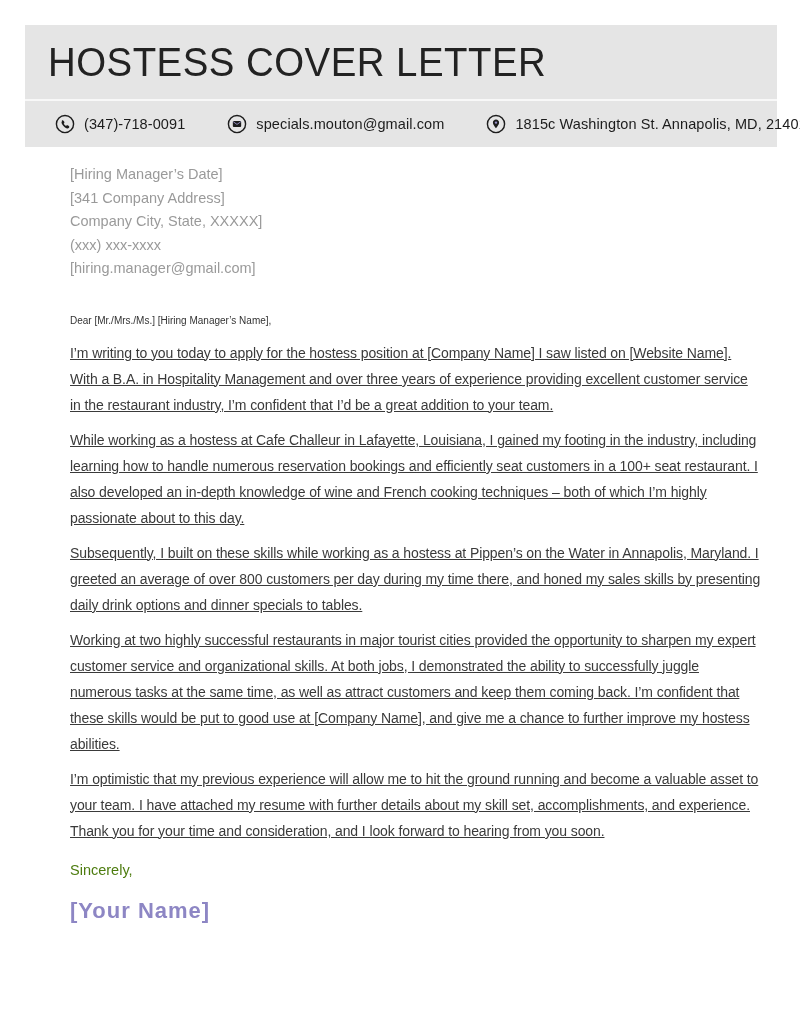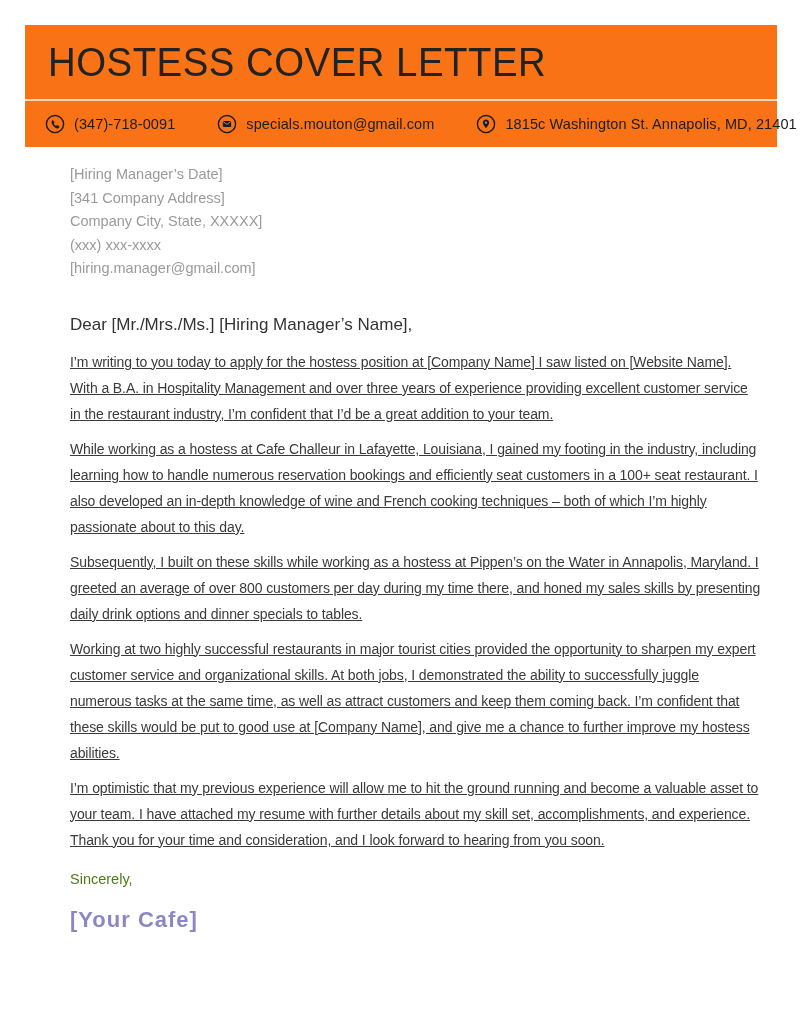--- a/index.html
+++ b/index.html
@@ -19,42 +19,42 @@
     width: 800px;
     height: 1035px;
     background: #ffffff;
   }
   
   .banner {
     position: absolute;
     left: 25px;
     top: 25px;
     width: 752px;
-    background: #f97316;
+    background: #e5e5e5;
   }
   .banner-title-row {
     height: 74px;
     display: flex;
     align-items: center;
     padding-left: 23px;
     border-bottom: 2px solid rgba(255,255,255,0.72);
   }
   .banner-title {
     font-size: 40px;
     font-weight: 500;
     letter-spacing: 0.5px;
     color: #222222;
     transform: scaleX(0.96);
     transform-origin: left center;
     white-space: nowrap;
   }
   .contact-row {
     height: 46px;
     display: flex;
-    padding-left: 20px;
+    padding-left: 30px;
     gap: 42px;
   }
   .contact-item {
     display: flex;
     align-items: center;
     gap: 9px;
     color: #1c1c1c;
     font-size: 14.5px;
     font-weight: 500;
     letter-spacing: 0.1px;
@@ -78,21 +78,21 @@
   }
   .recipient {
     margin-top: 16px;
     color: #9a9a9a;
     font-size: 14.5px;
     line-height: 23.5px;
   }
   .salutation {
     margin-top: 34px;
     color: #333333;
-    font-size: 17px;
+    font-size: 10px;
   }
   .letter p {
     margin: 9px 0 0 0;
     line-height: 26px;
     font-size: 14px;
     color: #3a3a3a;
     letter-spacing: -0.1px;
     text-decoration: underline;
   }
   .letter p.first-para { margin-top: 14px; }
@@ -167,16 +167,16 @@
 
     <div class="salutation">Dear [Mr./Mrs./Ms.] [Hiring Manager’s Name],</div>
 
     <p class="first-para">I’m writing to you today to apply for the hostess position at [Company Name] I saw listed on [Website Name]. With a B.A. in Hospitality Management and over three years of experience providing excellent customer service in the restaurant industry, I’m confident that I’d be a great addition to your team.</p>
     <p>While working as a hostess at Cafe Challeur in Lafayette, Louisiana, I gained my footing in the industry, including learning how to handle numerous reservation bookings and efficiently seat customers in a 100+ seat restaurant. I also developed an in-depth knowledge of wine and French cooking techniques – both of which I’m highly passionate about to this day.</p>
     <p>Subsequently, I built on these skills while working as a hostess at Pippen’s on the Water in Annapolis, Maryland. I greeted an average of over 800 customers per day during my time there, and honed my sales skills by presenting daily drink options and dinner specials to tables.</p>
     <p>Working at two highly successful restaurants in major tourist cities provided the opportunity to sharpen my expert customer service and organizational skills. At both jobs, I demonstrated the ability to successfully juggle numerous tasks at the same time, as well as attract customers and keep them coming back. I’m confident that these skills would be put to good use at [Company Name], and give me a chance to further improve my hostess abilities.</p>
     <p>I’m optimistic that my previous experience will allow me to hit the ground running and become a valuable asset to your team. I have attached my resume with further details about my skill set, accomplishments, and experience. Thank you for your time and consideration, and I look forward to hearing from you soon.</p>
 
     <div class="closing">Sincerely,</div>
-    <div class="signature">[Your Cafe]</div>
+    <div class="signature">[Your Name]</div>
   </div>
 
 </div>
 
 </body></html>

